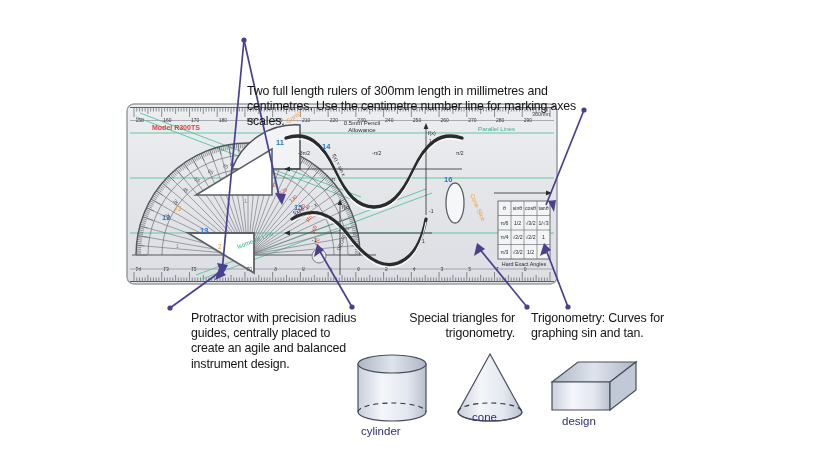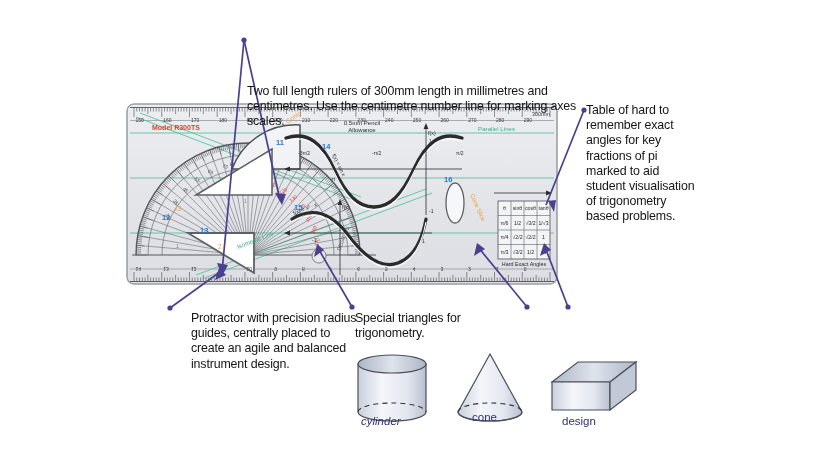--- a/index.html
+++ b/index.html
@@ -18,41 +18,41 @@
     color:#151515;
     font-family:"Liberation Sans", sans-serif;
     font-size:12.4px;
     line-height:15.2px;
     letter-spacing:-0.15px;
     white-space:pre-line;
   }
   #anno-rulers{left:247px;top:36px;width:340px;margin-top:48px;}
   #anno-table{left:586px;top:103px;width:112px;}
   #anno-protractor{left:179px;top:311px;width:170px;margin-left:12px;}
-  #anno-triangles{left:355px;top:311px;width:160px;}
+  #anno-triangles{left:355px;top:311px;width:160px;text-align:right;}
   #anno-trig{left:531px;top:311px;width:180px;}
 
   
   #leaders{position:absolute;left:0;top:0;width:820px;height:470px;}
 
   
   #ruler{
     position:absolute;left:126px;top:103px;width:432px;height:182px;
   }
   #ruler svg{display:block;}
 
   
   #solids{position:absolute;left:340px;top:352px;width:300px;height:80px;}
   .solid-label{
     position:absolute;
     color:#2f2f7a;
     font-size:11.5px;
     font-family:"Liberation Sans", sans-serif;
   }
-  #lab-cylinder{left:361px;top:415px;font-style:italic;}
+  #lab-cylinder{left:361px;top:425px;}
   #lab-cone{left:472px;top:411px;}
   #lab-cuboid{left:562px;top:415px;}
 </style>
 </head>
 <body>
 
 <div id="stage">
 
   <div id="ruler">
     <svg width="432" height="182" viewBox="0 0 432 182" xmlns="http://www.w3.org/2000/svg">
@@ -822,23 +822,23 @@
       <polygon points="282,205 275,193 286,194"></polygon>
       <polygon points="219,268 215,280 226,275"></polygon>
       <polygon points="317,244 314,257 324,250"></polygon>
       <polygon points="477,243 474,256 485,249"></polygon>
       <polygon points="544,243 540,256 551,250"></polygon>
       <polygon points="548,201 554,212 556,200"></polygon>
     </g>
   </svg>
 
   <div class="anno" id="anno-rulers">Two full length rulers of 300mm length in millimetres and centimetres. Use the centimetre number line for marking axes scales.</div>
-  <div class="anno" id="anno-table">Table of hard to remember exact angles for key fractions of pi marked to aid student visualisation of trigonometry based problems.</div>
   <div class="anno" id="anno-protractor">Protractor with precision radius guides, centrally placed to create an agile and balanced instrument design.</div>
   <div class="anno" id="anno-triangles">Special triangles for trigonometry.</div>
+  <div class="anno" id="anno-trig">Trigonometry: Curves for graphing sin and tan.</div>
 
   <svg id="solids" viewBox="0 0 300 80">
     <defs>
       <linearGradient id="sg" x1="0" y1="0" x2="1" y2="0">
         <stop offset="0" stop-color="#c9cfdb"></stop>
         <stop offset="0.35" stop-color="#f4f6fa"></stop>
         <stop offset="0.72" stop-color="#e3e7ef"></stop>
         <stop offset="1" stop-color="#b9c0ce"></stop>
       </linearGradient>
       <linearGradient id="sgt" x1="0" y1="0" x2="1" y2="0">

